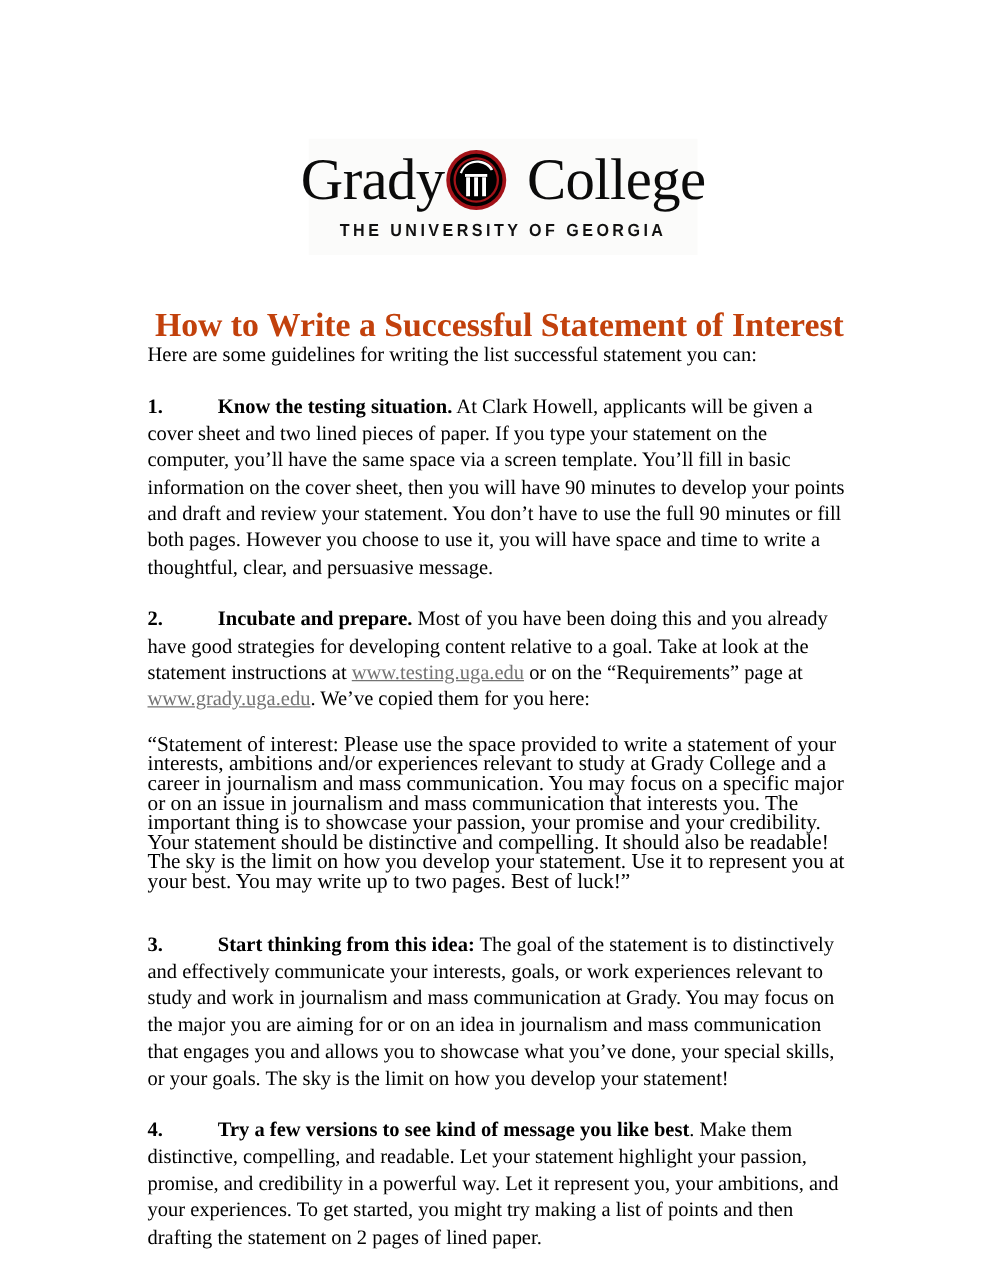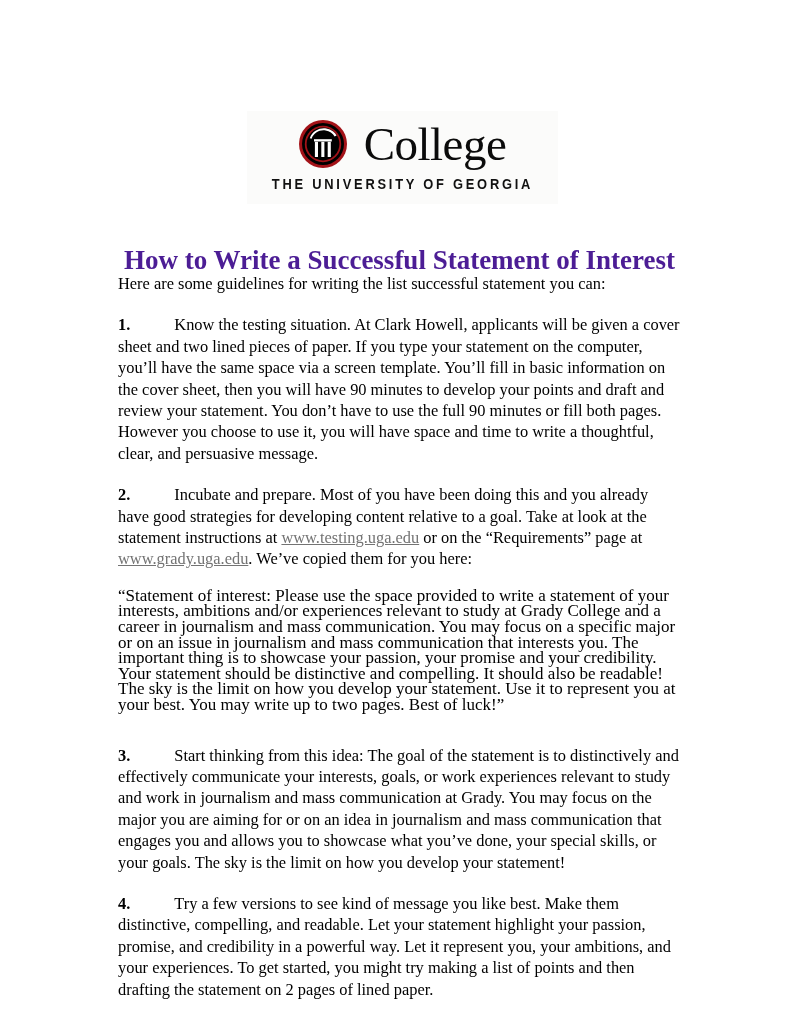--- a/index.html
+++ b/index.html
@@ -82,42 +82,42 @@
 
   
   .doc-title {
     position: absolute;
     left: 118px;
     top: 226px;
     width: 563px;
     font-size: 27px;
     line-height: 32px;
     text-align: center;
-    color: #4c1d95;
+    color: #c2410c;
     white-space: nowrap;
   }
 
   
   .body-col {
     position: absolute;
     left: 118px;
     top: 273px;
     width: 564px;
   }
   .para {
     font-size: 16.4px;
     line-height: 21.4px;
     text-align: left;
     color: #000000;
     margin: 0;
   }
   .para + .para { margin-top: 20px; }
 
   .lead {
-    font-weight: normal;
+    font-weight: bold;
   }
   .num {
     font-weight: bold;
   }
   .tabgap {
     display: inline-block;
     width: 44px;
   }
 
   a.link,
@@ -137,20 +137,21 @@
   }
 </style>
 </head>
 <body>
 
 <div class="page">
 
   <div class="logo-wrap">
 
     <div class="logo-row">
+      <span class="logo-word left">Grady</span>
 
       <span class="logo-mark">
         <svg viewBox="0 0 50 50" xmlns="http://www.w3.org/2000/svg" aria-hidden="true">
           <circle cx="25" cy="25" r="24" fill="#a31218"></circle>
           <circle cx="25" cy="25" r="21" fill="#000000"></circle>
           <circle cx="25" cy="25" r="18.2" fill="#a31218"></circle>
           <circle cx="25" cy="25" r="16.4" fill="#000000"></circle>
 
           <g fill="#ffffff">
             <path d="M11.8 19.2 C14.6 11.6 22.2 8.4 28.4 9.6 C33.6 10.6 37.0 13.4 38.6 16.6

